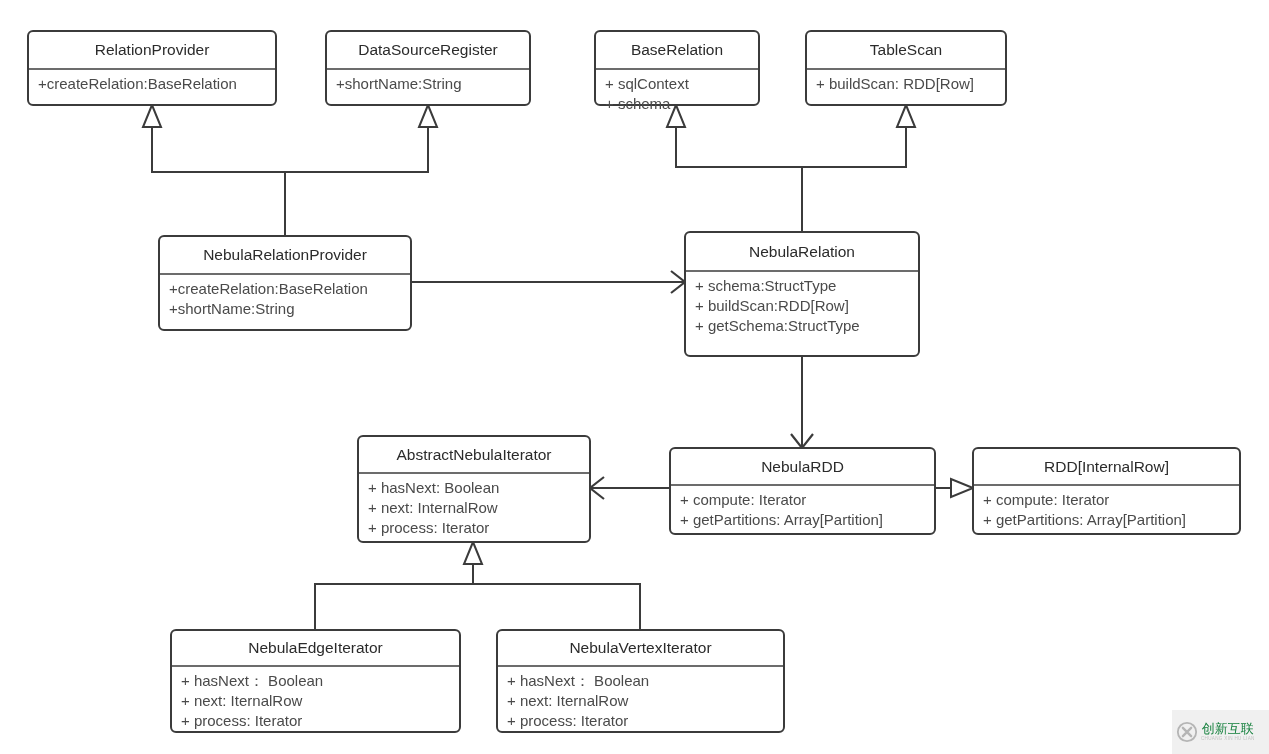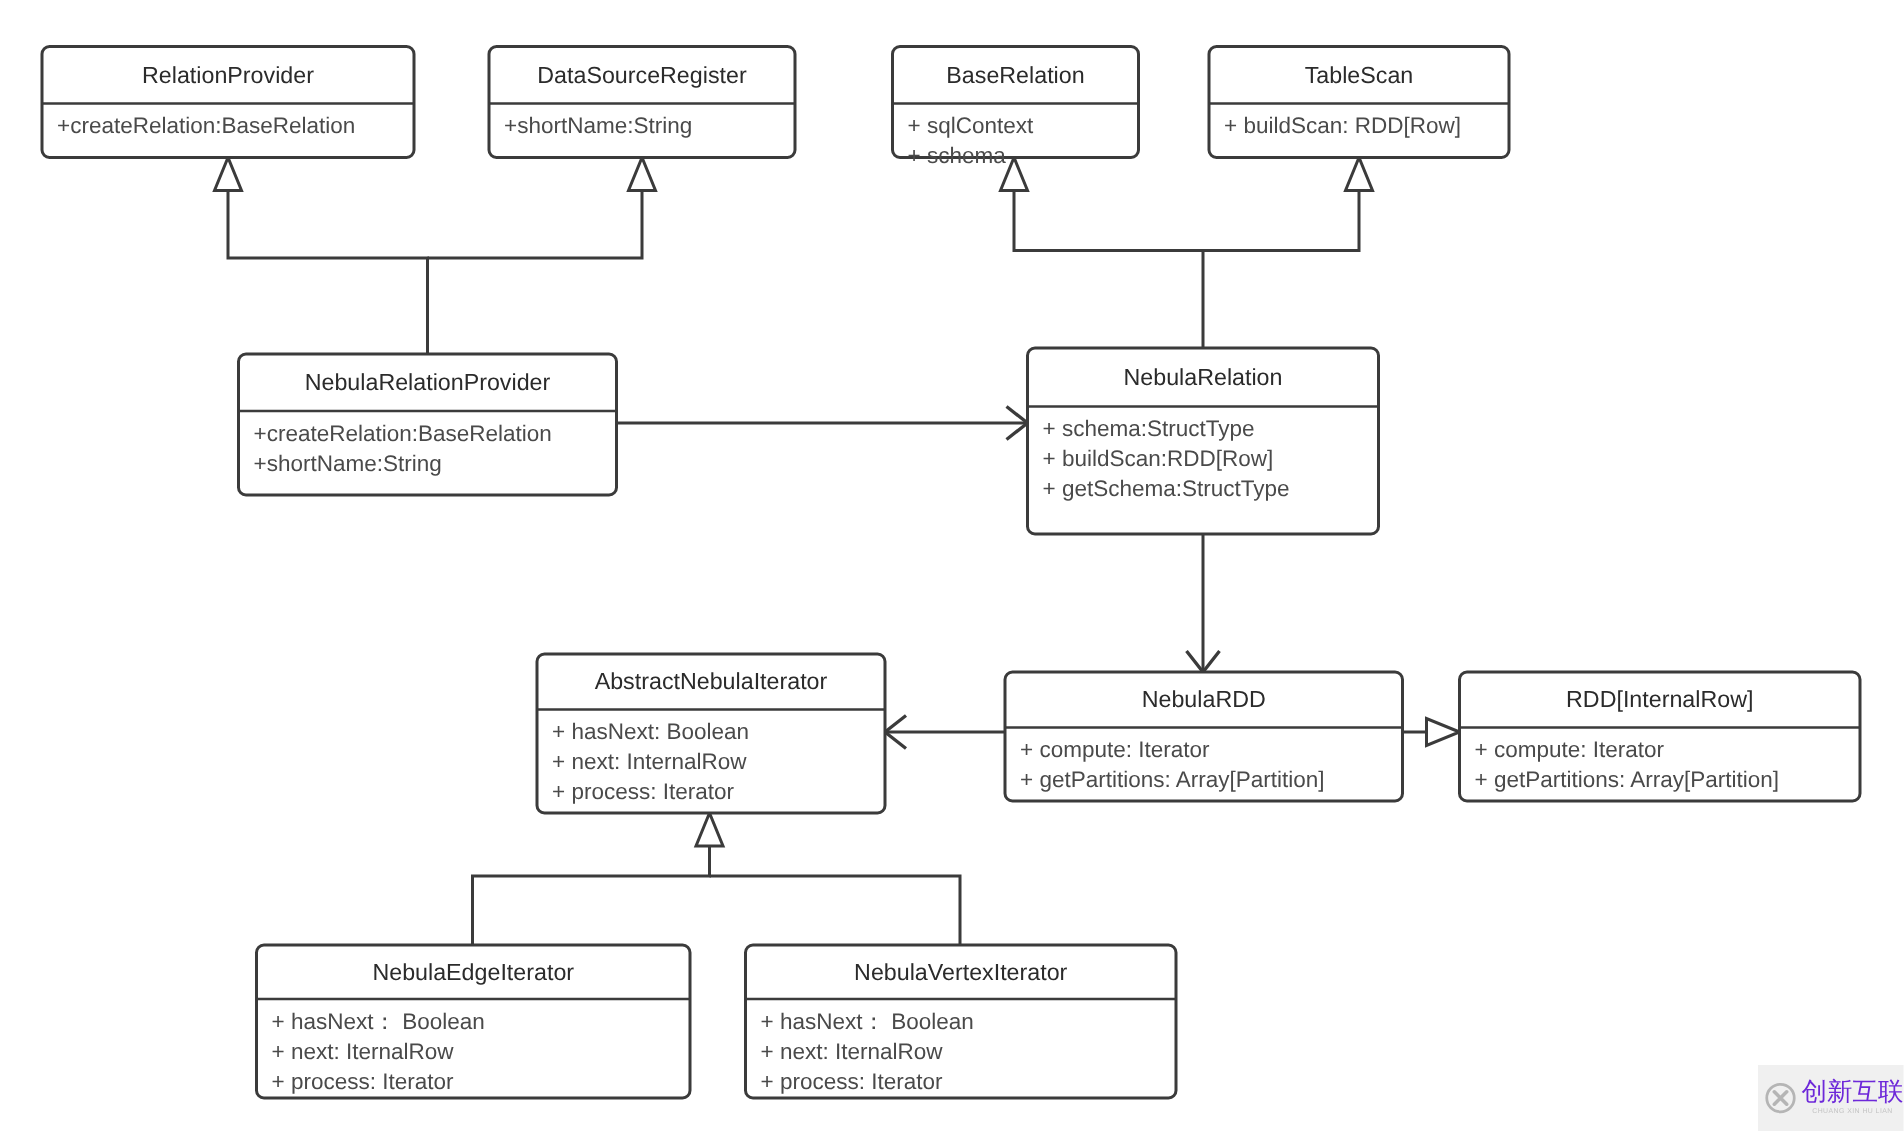--- a/index.html
+++ b/index.html
@@ -89,22 +89,22 @@
     height: 22px;
     flex: 0 0 auto;
   }
   .wm-text {
     display: flex;
     flex-direction: column;
     line-height: 1;
   }
   .wm-cn {
     font-family: "DejaVu Sans", sans-serif;
-    font-size: 17px;
-    color: #6d28d9;
+    font-size: 13px;
+    color: #15803d;
     letter-spacing: 0px;
   }
   .wm-en {
     font-family: "Liberation Sans", sans-serif;
     font-size: 4.6px;
     color: #c3c3c3;
     letter-spacing: 0.3px;
     margin-top: 2px;
   }
 </style>

